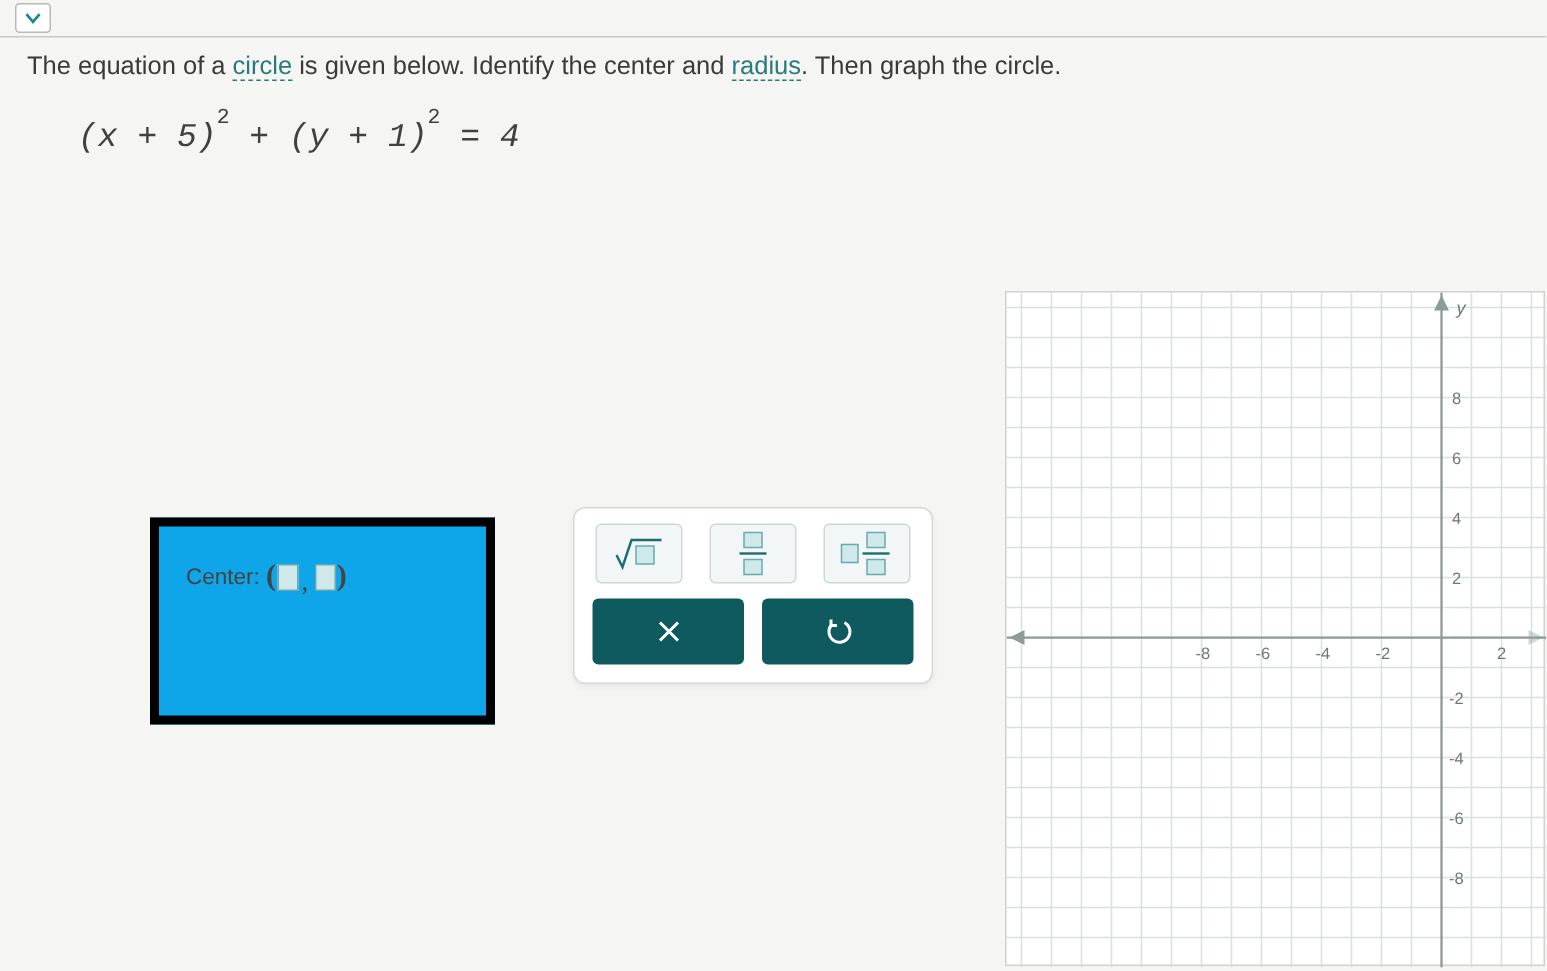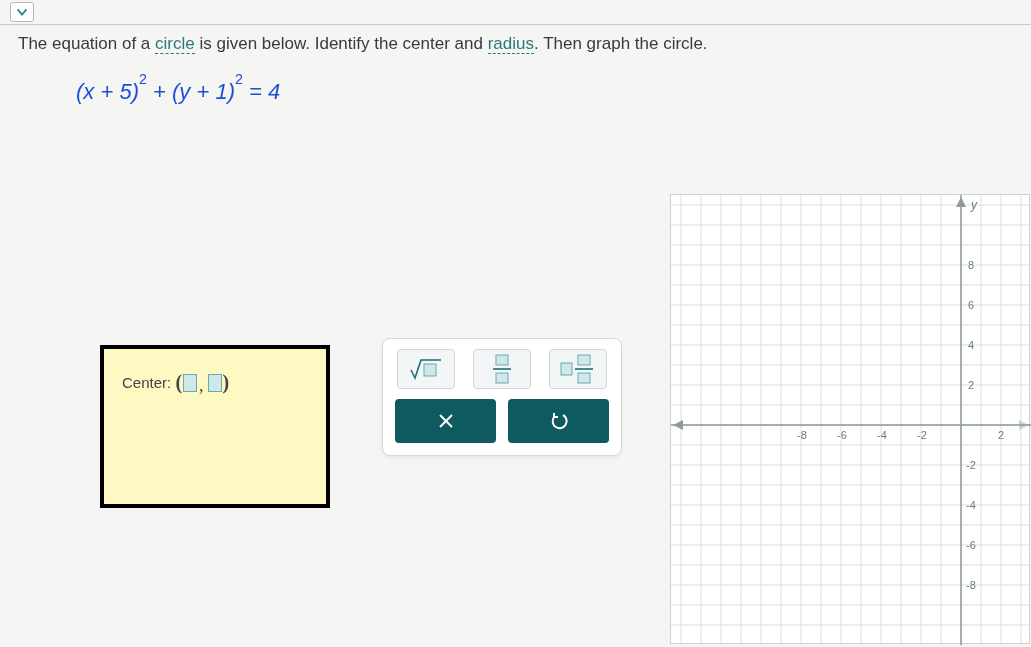--- a/index.html
+++ b/index.html
@@ -29,34 +29,34 @@
     position: absolute;
     top: 34px; left: 18px;
     font-size: 17px;
     color: #3a3a3a;
     text-align: right;
   }
   .prompt .term { color: #2a7a7a; border-bottom: 1px dashed #2a7a7a; }
 
   .equation {
     position: absolute;
-    top: 78px; left: 76px;
-    font-family: Liberation Sans, sans-serif;
+    top: 78px; left: 52px;
+    font-family: Liberation Mono, monospace;
     font-size: 22px;
     font-style: italic;
-    color: #1d4ed8;
+    color: #404040;
   }
   .equation sup { font-size: 0.65em; font-style: normal; position: relative; top: -0.5em; }
 
   .answer-box {
     position: absolute;
     top: 345px; left: 100px;
-    width: 230px; height: 163px;
-    border: 4px solid #000000;
-    background: #fef9c3;
+    width: 230px; height: 138px;
+    border: 6px solid #000000;
+    background: #0ea5e9;
     padding: 22px 18px;
   }
   .answer-row { display: flex; align-items: center; margin-bottom: 26px; font-size: 15px; color: #444; }
   .paren { font-family: "Times New Roman", serif; font-size: 20px; font-weight: bold; }
   .slot {
     display: inline-block;
     width: 14px; height: 18px;
     background: #cfe8ea;
     border: 1px solid #6aa9ad;
     margin: 0 1px;

